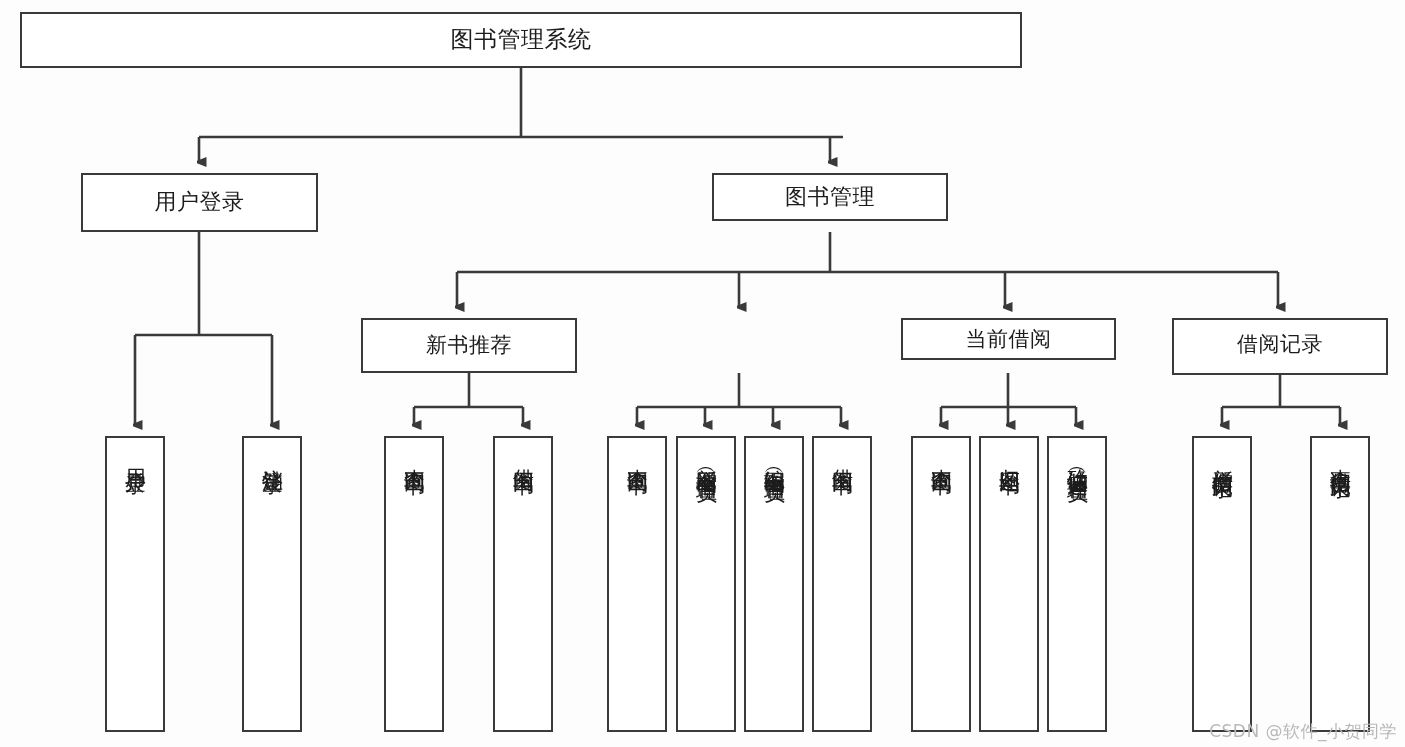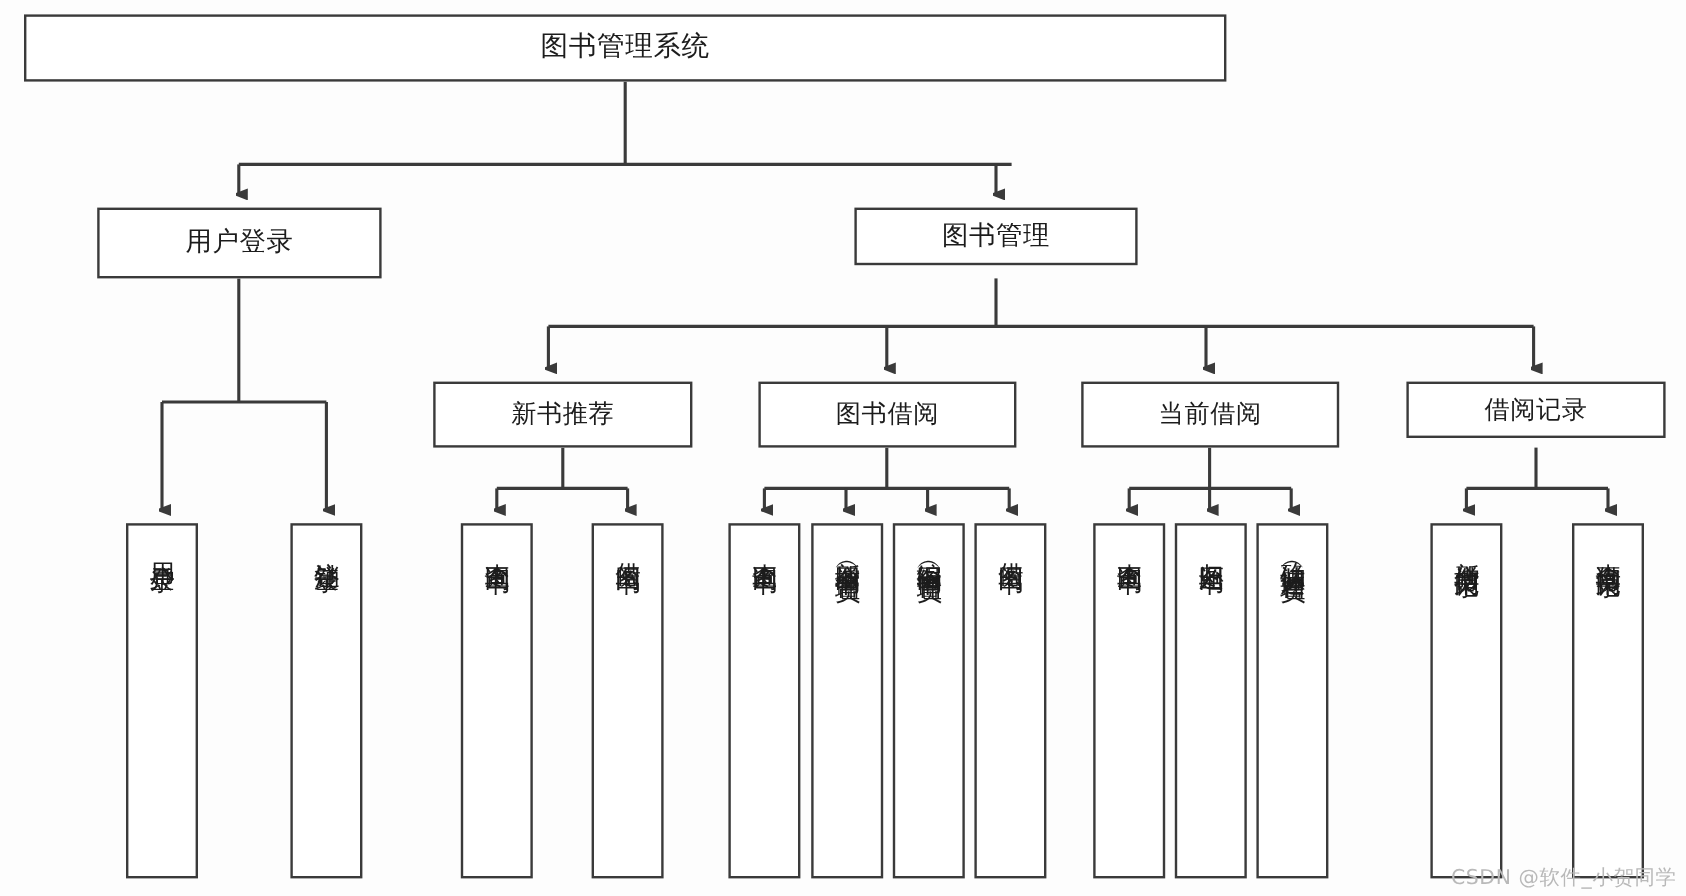--- a/index.html
+++ b/index.html
@@ -138,27 +138,24 @@
   <div class="node level1" style="left:81px; top:173px; width:237px; height:59px;">
     <span class="node-label">用户登录</span>
   </div>
   <div class="node level1" style="left:712px; top:173px; width:236px; height:48px;">
     <span class="node-label">图书管理</span>
   </div>
 
   <div class="node level2" style="left:361px; top:318px; width:216px; height:55px;">
     <span class="node-label">新书推荐</span>
   </div>
-  <div class="node level2" style="left:632px; top:318px; width:215px; height:55px;">
-    <span class="node-label">图书借阅</span>
-  </div>
-  <div class="node level2" style="left:901px; top:318px; width:215px; height:55px;font-family:Liberation Serif, serif;">
+  <div class="node level2" style="left:901px; top:318px; width:215px; height:42px;font-family:Liberation Serif, serif;">
     <span class="node-label">当前借阅</span>
   </div>
-  <div class="node level2" style="left:1172px; top:318px; width:216px; height:47px;">
+  <div class="node level2" style="left:1172px; top:318px; width:216px; height:57px;font-family:Liberation Mono, monospace;">
     <span class="node-label">借阅记录</span>
   </div>
 
   <div class="node leaf" style="left:105px; top:436px; width:60px; height:296px;">
     <span class="node-label">用户登录</span>
   </div>
   <div class="node leaf" style="left:242px; top:436px; width:60px; height:296px;">
     <span class="node-label">注销登录</span>
   </div>
 

